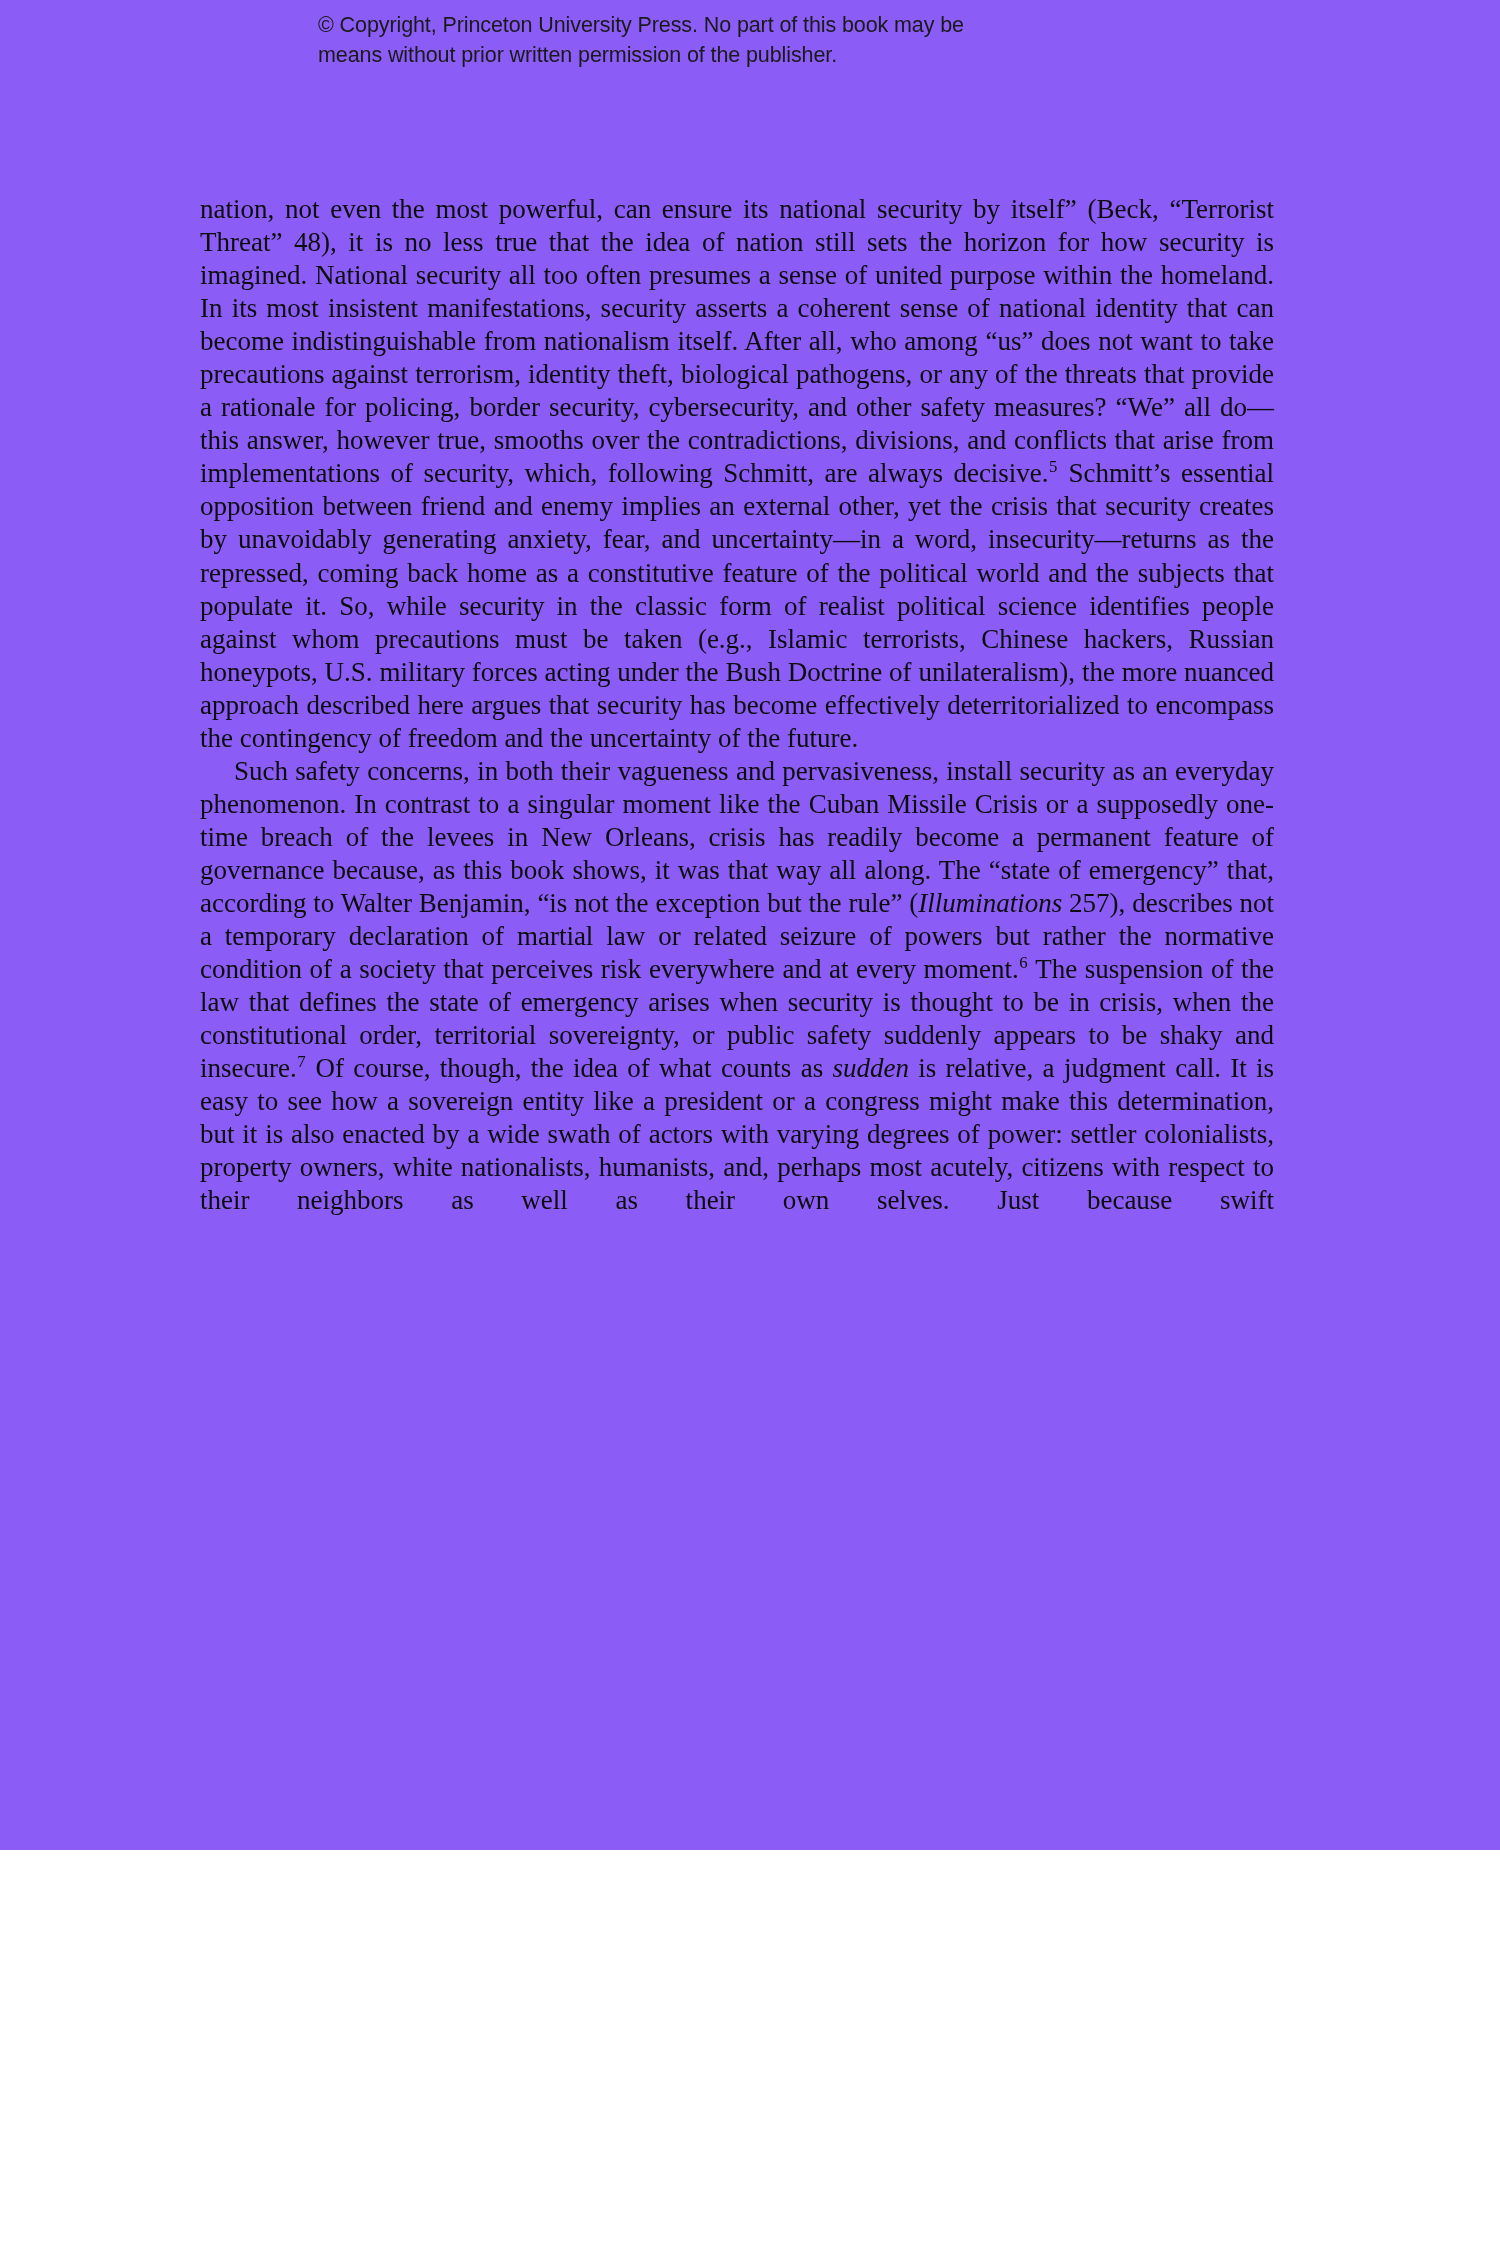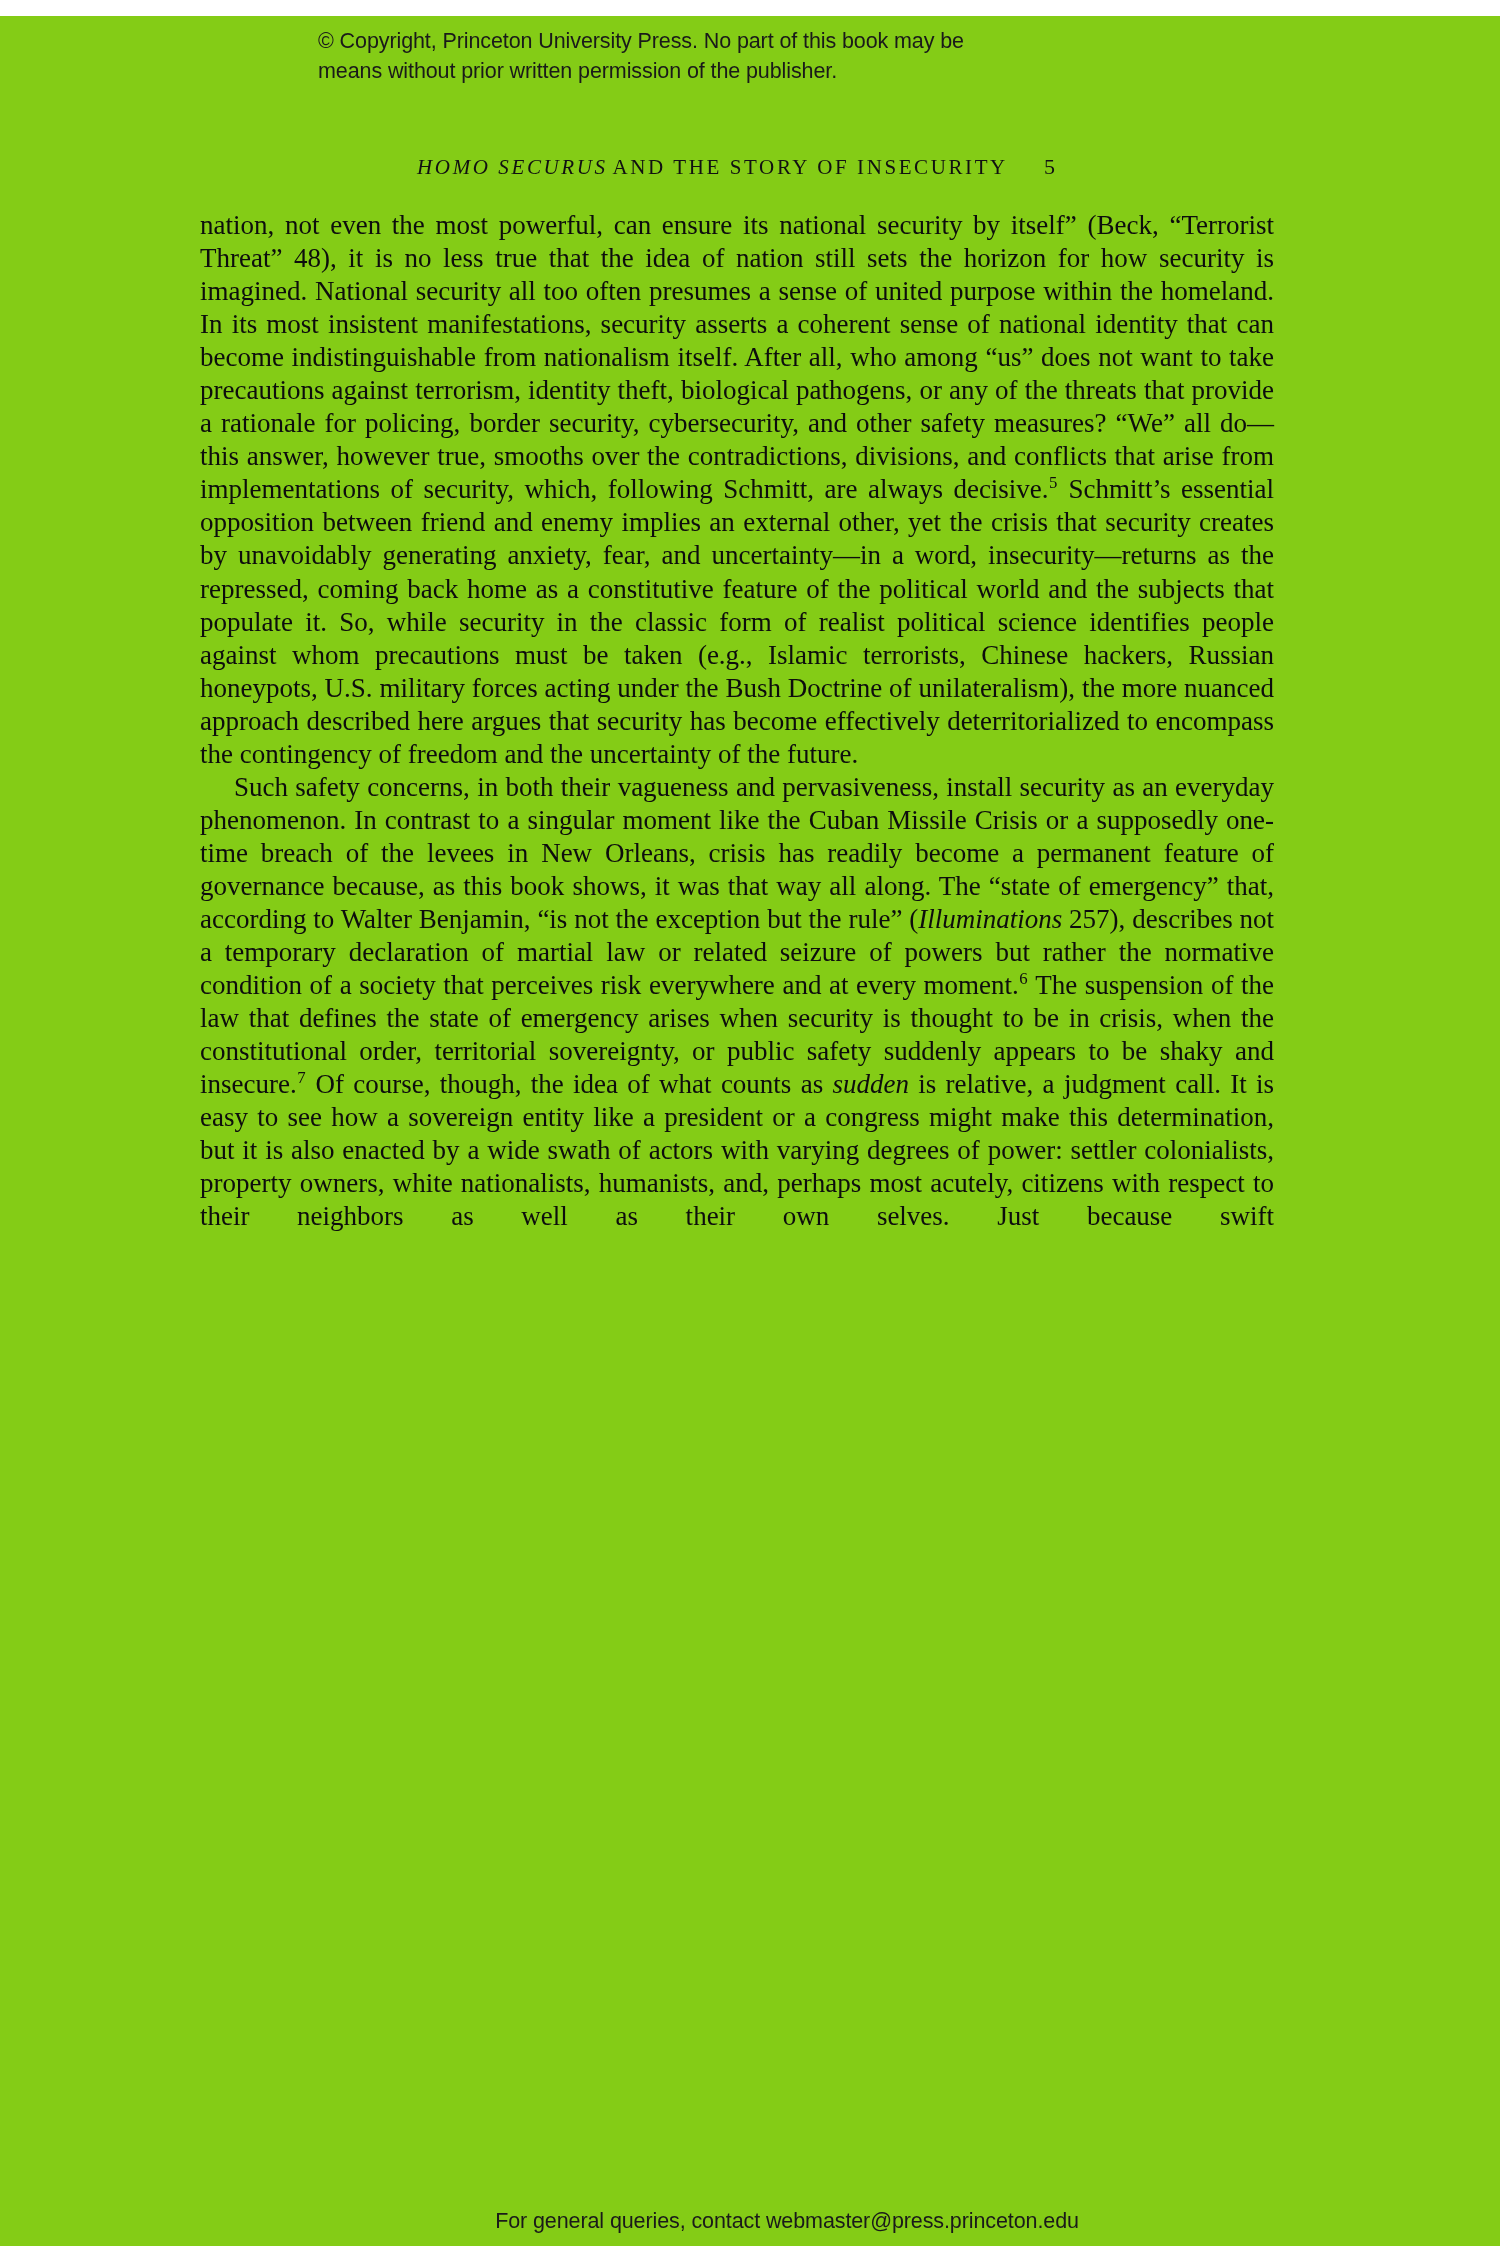--- a/index.html
+++ b/index.html
@@ -5,23 +5,23 @@
 <style>
   html, body {
     margin: 0;
     padding: 0;
     background: #ffffff;
   }
 
   .page {
     position: relative;
     width: 1500px;
-    height: 2230px;
-    margin: 16px auto;
-    background: #84cc16;
+    height: 1850px;
+    margin: 0 auto;
+    background: #8b5cf6;
     overflow: hidden;
     box-sizing: border-box;
   }
 
   
   .copyright-notice {
     position: absolute;
     left: 318px;
     top: 10px;
     width: 860px;
@@ -120,25 +120,20 @@
 </head>
 <body>
 
 <div class="page">
 
   <div class="copyright-notice">
     <span class="cr-line">© Copyright, Princeton University Press. No part of this book may be</span>
     <span class="cr-line">means without prior written permission of the publisher.</span>
   </div>
 
-  <div class="running-head">
-    <span class="rh-title-italic">HOMO SECURUS</span>
-    <span class="rh-title-roman">AND THE STORY OF INSECURITY</span>
-    <span class="rh-folio">5</span>
-  </div>
 
   <div class="body-block">
 
     <p class="continued"><span>nation, not even the most powerful, can ensure its national security by itself” (Beck, “Terrorist Threat” 48), it is no less true that the idea of nation still sets the horizon for how security is imagined. National security all too often presumes a sense of united purpose within the homeland. In its most insistent manifestations, security asserts a coherent sense of national identity that can become indistinguishable from nationalism itself. After all, who among “us” does not want to take precautions against terrorism, identity theft, biological pathogens, or any of the threats that provide a rationale for policing, border security, cybersecurity, and other safety measures? “We” all do—this answer, however true, smooths over the contradictions, divisions, and conflicts that arise from implementations of security, which, following Schmitt, are always decisive.</span><sup class="fn">5</sup><span> Schmitt’s essential opposition between friend and enemy implies an external other, yet the crisis that security creates by unavoidably generating anxiety, fear, and uncertainty—in a word, insecurity—returns as the repressed, coming back home as a constitutive feature of the political world and the subjects that populate it. So, while security in the classic form of realist political science identifies people against whom precautions must be taken (e.g., Islamic terrorists, Chinese hackers, Russian honeypots, U.S. military forces acting under the Bush Doctrine of unilateralism), the more nuanced approach described here argues that security has become effectively deterritorialized to encompass the contingency of freedom and the uncertainty of the future.</span></p>
 
     <p class="indented"><span>Such safety concerns, in both their vagueness and pervasiveness, install security as an everyday phenomenon. In contrast to a singular moment like the Cuban Missile Crisis or a supposedly one-time breach of the levees in New Orleans, crisis has readily become a permanent feature of governance because, as this book shows, it was that way all along. The “state of emergency” that, according to Walter Benjamin, “is not the exception but the rule” (</span><span class="ital">Illuminations</span><span> 257), describes not a temporary declaration of martial law or related seizure of powers but rather the normative condition of a society that perceives risk everywhere and at every moment.</span><sup class="fn">6</sup><span> The suspension of the law that defines the state of emergency arises when security is thought to be in crisis, when the constitutional order, territorial sovereignty, or public safety suddenly appears to be shaky and insecure.</span><sup class="fn">7</sup><span> Of course, though, the idea of what counts as </span><span class="ital">sudden</span><span> is relative, a judgment call. It is easy to see how a sovereign entity like a president or a congress might make this determination, but it is also enacted by a wide swath of actors with varying degrees of power: settler colonialists, property owners, white nationalists, humanists, and, perhaps most acutely, citizens with respect to their neighbors as well as their own selves. Just because swift</span><span class="fill"></span></p>
 
   </div>
 
   <div class="footer-notice">For general queries, contact webmaster@press.princeton.edu</div>

